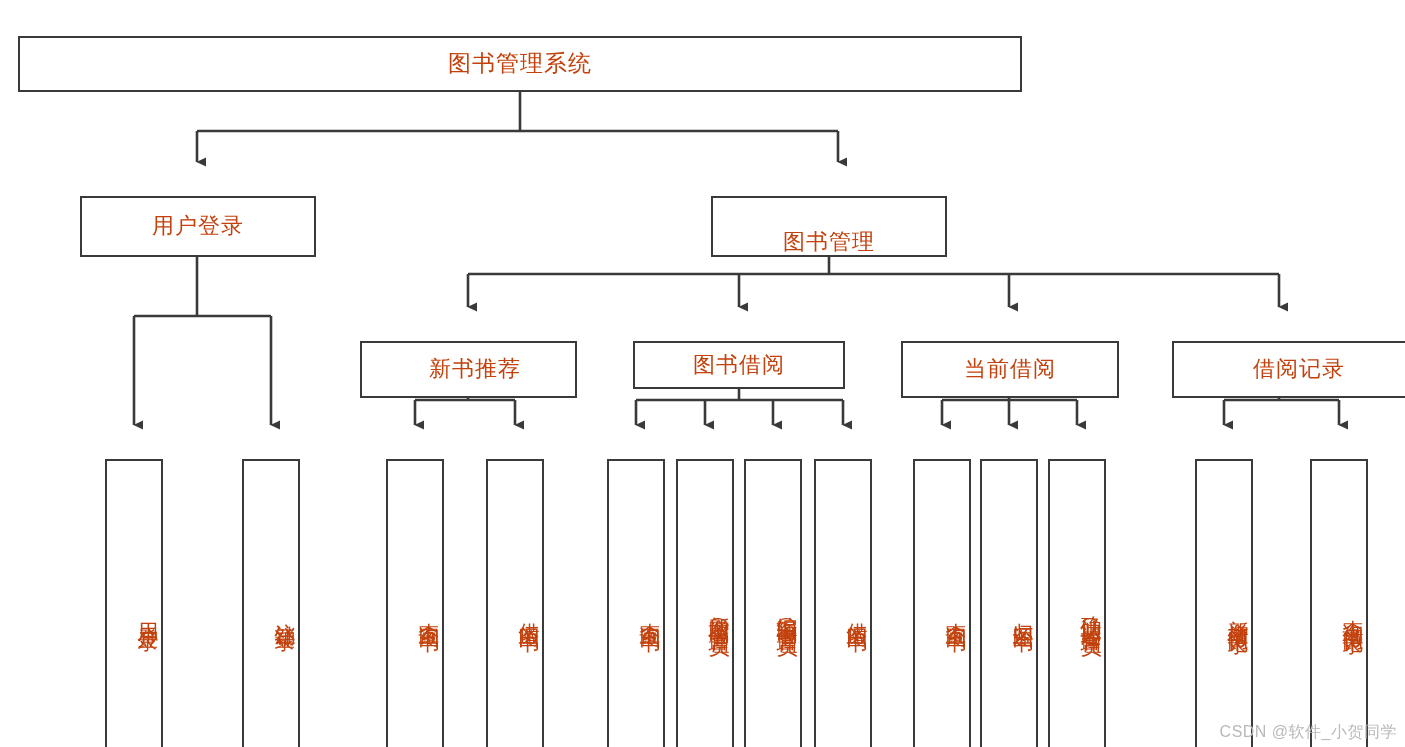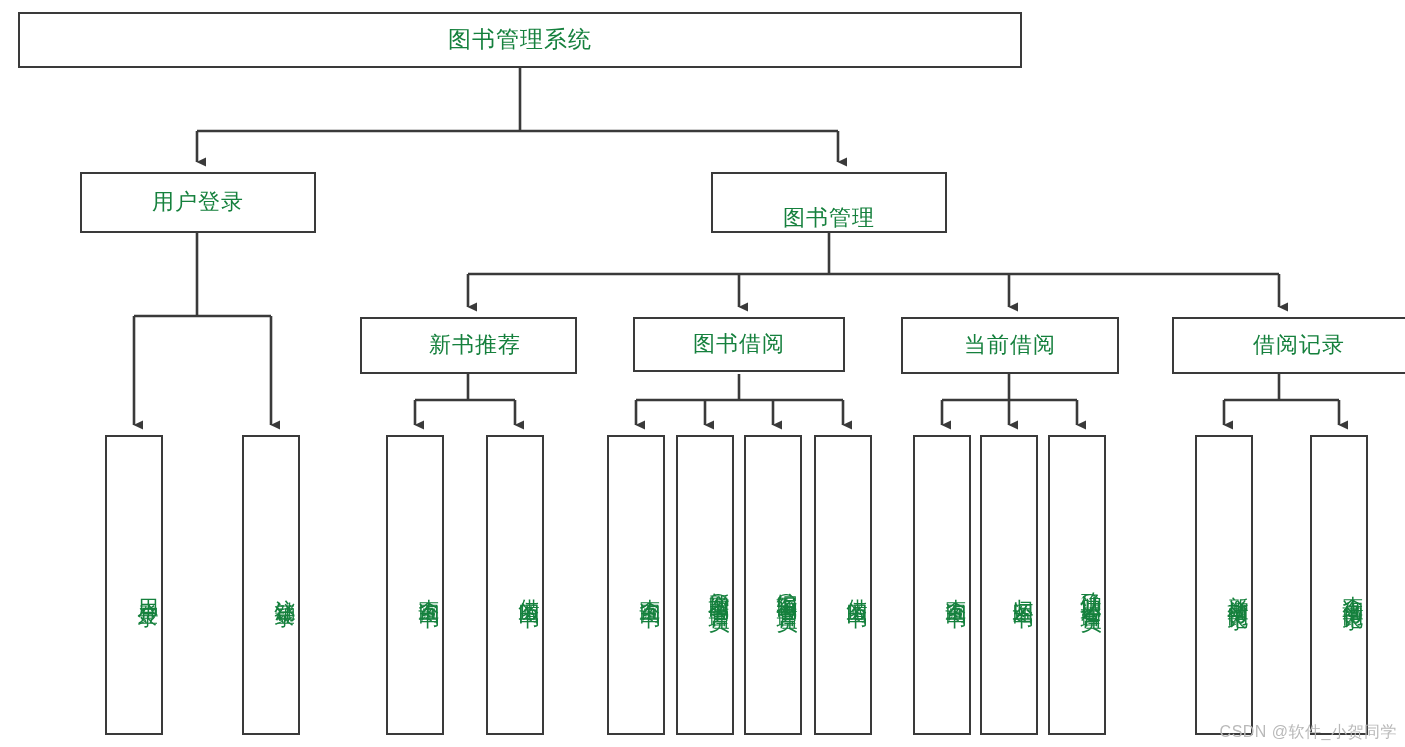--- a/index.html
+++ b/index.html
@@ -26,22 +26,23 @@
     pointer-events: none;
   }
   .node {
     position: absolute;
     box-sizing: border-box;
     border: 2px solid #3a3a3a;
     background: #ffffff;
     display: flex;
     align-items: center;
     justify-content: center;
-    color: #15803d;
+    color: #c2410c;
     z-index: 2;
+    margin-top: 24px;
   }
   .node.horiz {
     font-size: 22px;
     letter-spacing: 1px;
     line-height: 1.2;
     text-align: center;
   }
   .node.vert {
     writing-mode: vertical-rl;
     text-orientation: upright;
@@ -134,21 +135,21 @@
   <div class="node horiz" style="left:80px; top:172px; width:236px; height:61px;">
     <span>用户登录</span>
   </div>
   <div class="node horiz" style="left:711px; top:172px; width:236px; height:61px;align-items:flex-end;">
     <span>图书管理</span>
   </div>
 
   <div class="node horiz" style="left:360px; top:317px; width:217px; height:57px;padding-left:13px;">
     <span>新书推荐</span>
   </div>
-  <div class="node horiz" style="left:633px; top:317px; width:212px; height:55px;">
+  <div class="node horiz" style="left:633px; top:317px; width:212px; height:48px;">
     <span>图书借阅</span>
   </div>
   <div class="node horiz" style="left:901px; top:317px; width:218px; height:57px;">
     <span>当前借阅</span>
   </div>
   <div class="node horiz" style="left:1172px; top:317px; width:254px; height:57px;">
     <span>借阅记录</span>
   </div>
 
   <div class="node vert" style="left:105px; top:435px; width:58px; height:300px;">

